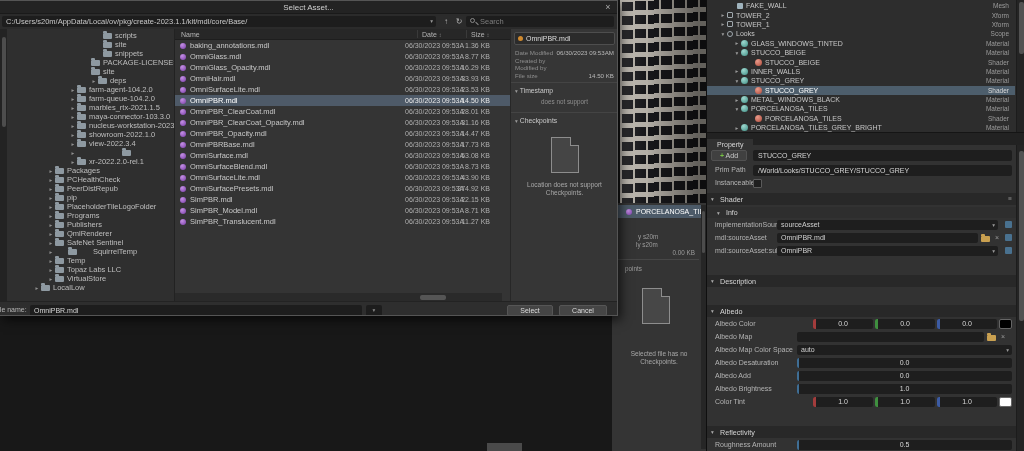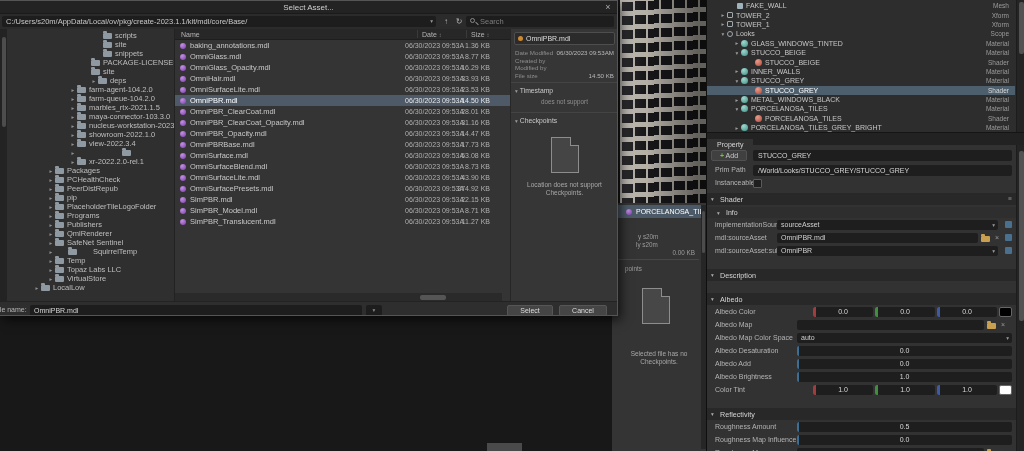--- a/index.html
+++ b/index.html
@@ -57,21 +57,21 @@
   .prow-add { height:15px; }
   .plabel { position:absolute; left:8px; top:3px; font-size:7px; color:#b4b4b4; white-space:nowrap; }
   .add-btn { position:absolute; left:4px; top:2px; width:36px; height:11px; background:#404040; border:1px solid #515151;
     border-radius:2px; font-size:7px; color:#cccccc; text-align:center; line-height:9px; }
   .add-btn .plus { color:#76c043; font-weight:bold; }
   .pfield { position:absolute; top:2px; height:11px; background:#1e1e1e; border-radius:2px; font-size:7px; color:#d6d6d6;
     line-height:11px; padding-left:5px; white-space:nowrap; overflow:hidden; }
   .name-field { left:46px; right:12px; }
   .path-field2 { left:46px; right:12px; }
   .pcheck { position:absolute; left:46px; top:2.5px; width:9px; height:9px; background:#1e1e1e; border:1px solid #5a5a5a; border-radius:1px; }
-  .psection { position:relative; height:12px; background:#282828; margin-top:12px; }
+  .psection { position:relative; height:12px; background:#282828; margin-top:18px; }
   .psection.first { margin-top:4px; }
   .psec-arrow { position:absolute; left:4px; top:3px; font-size:5.5px; color:#aaaaaa; }
   .psec-label { position:absolute; left:13px; top:2px; font-size:7.2px; color:#d6d6d6; }
   .psec-icons { position:absolute; right:12px; top:2px; font-size:6.5px; color:#8a8a8a; }
   .psub { position:relative; height:11px; background:#2e2e2e; margin-top:2px; }
   .psub .psec-arrow { left:10px; top:2.5px; }
   .psub .psec-label { left:19px; top:1.5px; font-size:7px; }
   .combo { position:absolute; left:70px; right:26px; top:1.5px; height:10.5px; background:#1e1e1e; border-radius:2px;
     font-size:7px; color:#d0d0d0; line-height:10.5px; padding-left:4px; white-space:nowrap; overflow:hidden; }
   .combo .pcaret { position:absolute; right:3px; top:0; font-size:5.5px; color:#999999; }

